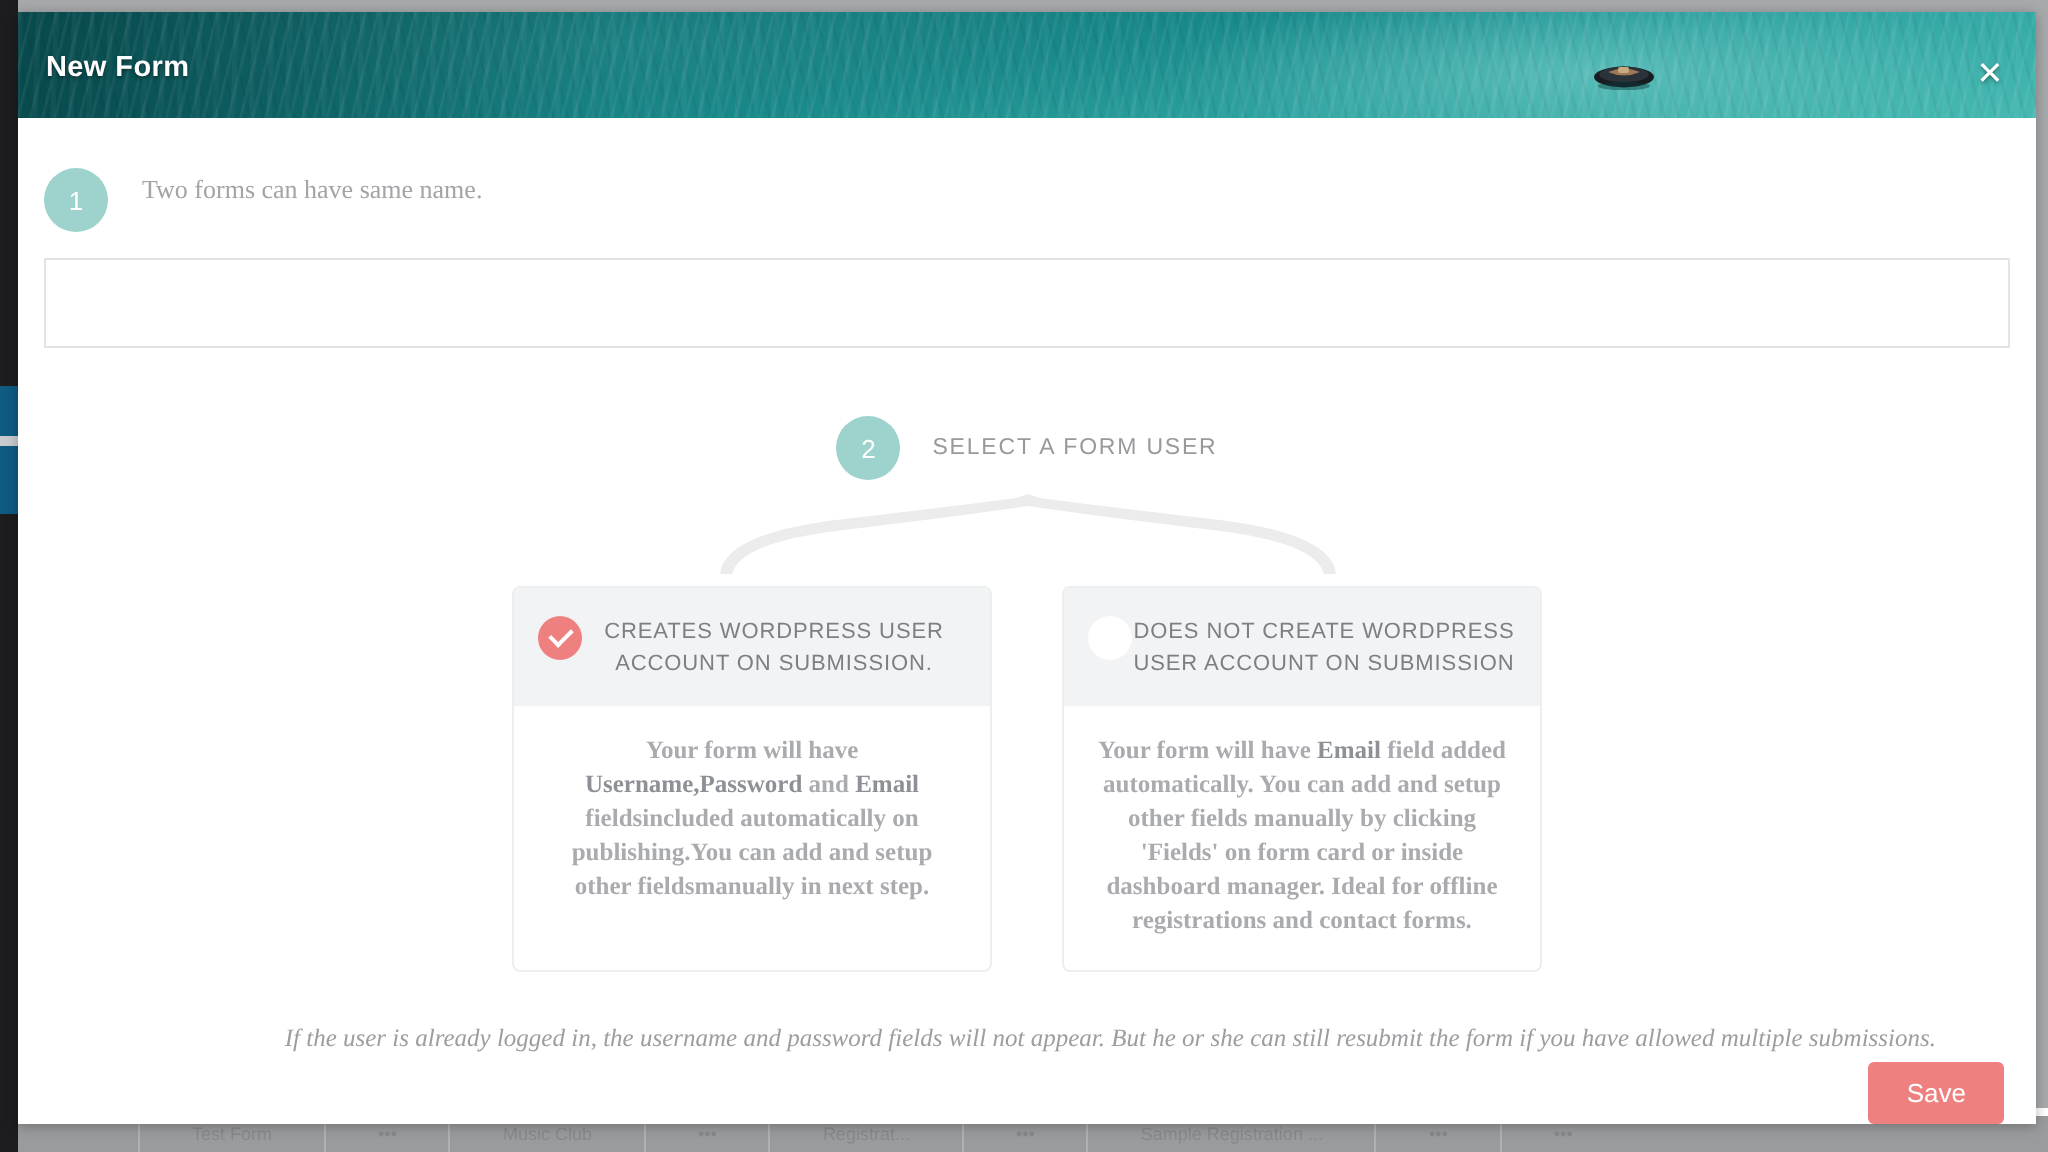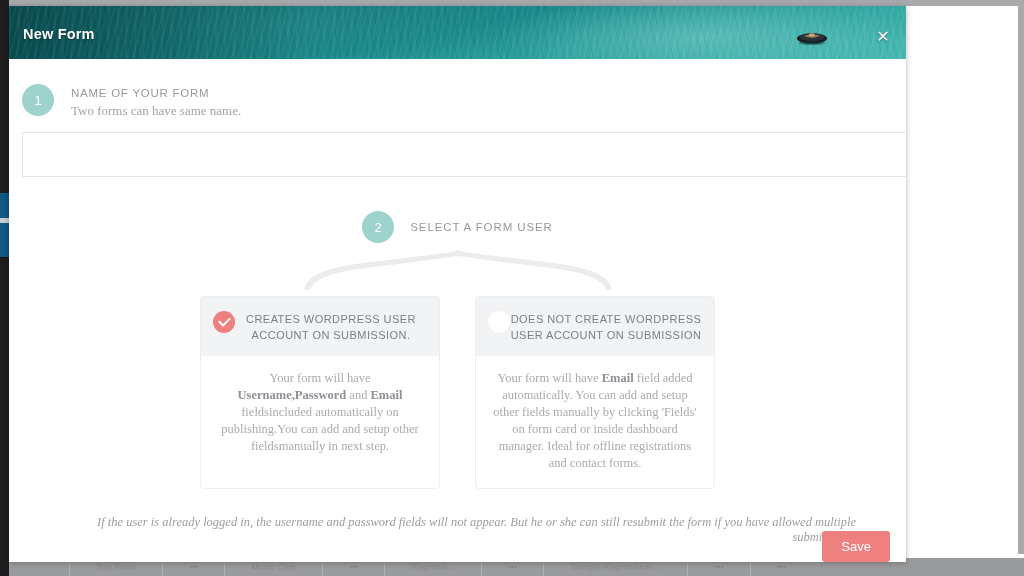--- a/index.html
+++ b/index.html
@@ -61,21 +61,21 @@
   }
   .bg-rightedge {
     position: absolute; right: 0; top: 6px; width: 6px; height: 570px;
     background: #a8a9ab;
   }
 
   
   #modal {
     position: absolute;
     left: 9px; top: 6px;
-    width: 897px; height: 556px;
+    width: 1009px; height: 556px;
     background: #ffffff;
     box-shadow: 0 1px 6px rgba(0,0,0,.28);
     overflow: hidden;
   }
 
   
   .modal-header {
     position: relative;
     height: 53px;
     overflow: hidden;
@@ -258,20 +258,21 @@
     padding-top: 2px;
   }
   .card-body {
     font-family: "Liberation Serif", serif;
     font-size: 12.5px;
     line-height: 17px;
     color: #a9abae;
     text-align: center;
     padding: 14px 14px 16px 14px;
     min-height: 103px;
+    font-weight: bold;
   }
   .card-body b { color: #8d9094; }
 
   
   .footnote {
     text-align: right;
     font-family: "Liberation Serif", serif;
     font-style: italic;
     font-size: 12.5px;
     color: #9b9da0;
@@ -334,21 +335,20 @@
       </svg>
       <div class="modal-title">New Form</div>
       <div class="close-btn">✕</div>
     </div>
 
     <div class="modal-body">
 
       <div class="step-row">
         <div class="step-circle">1</div>
         <div class="step-text">
-          <div class="step-label">NAME OF YOUR FORM</div>
           <div class="step-sub">Two forms can have same name.</div>
         </div>
       </div>
 
       <input class="name-input" type="text" placeholder="" style="">
 
       <div class="step2-row">
         <div class="step-circle">2</div>
         <div class="step2-label">SELECT A FORM USER</div>
       </div>

